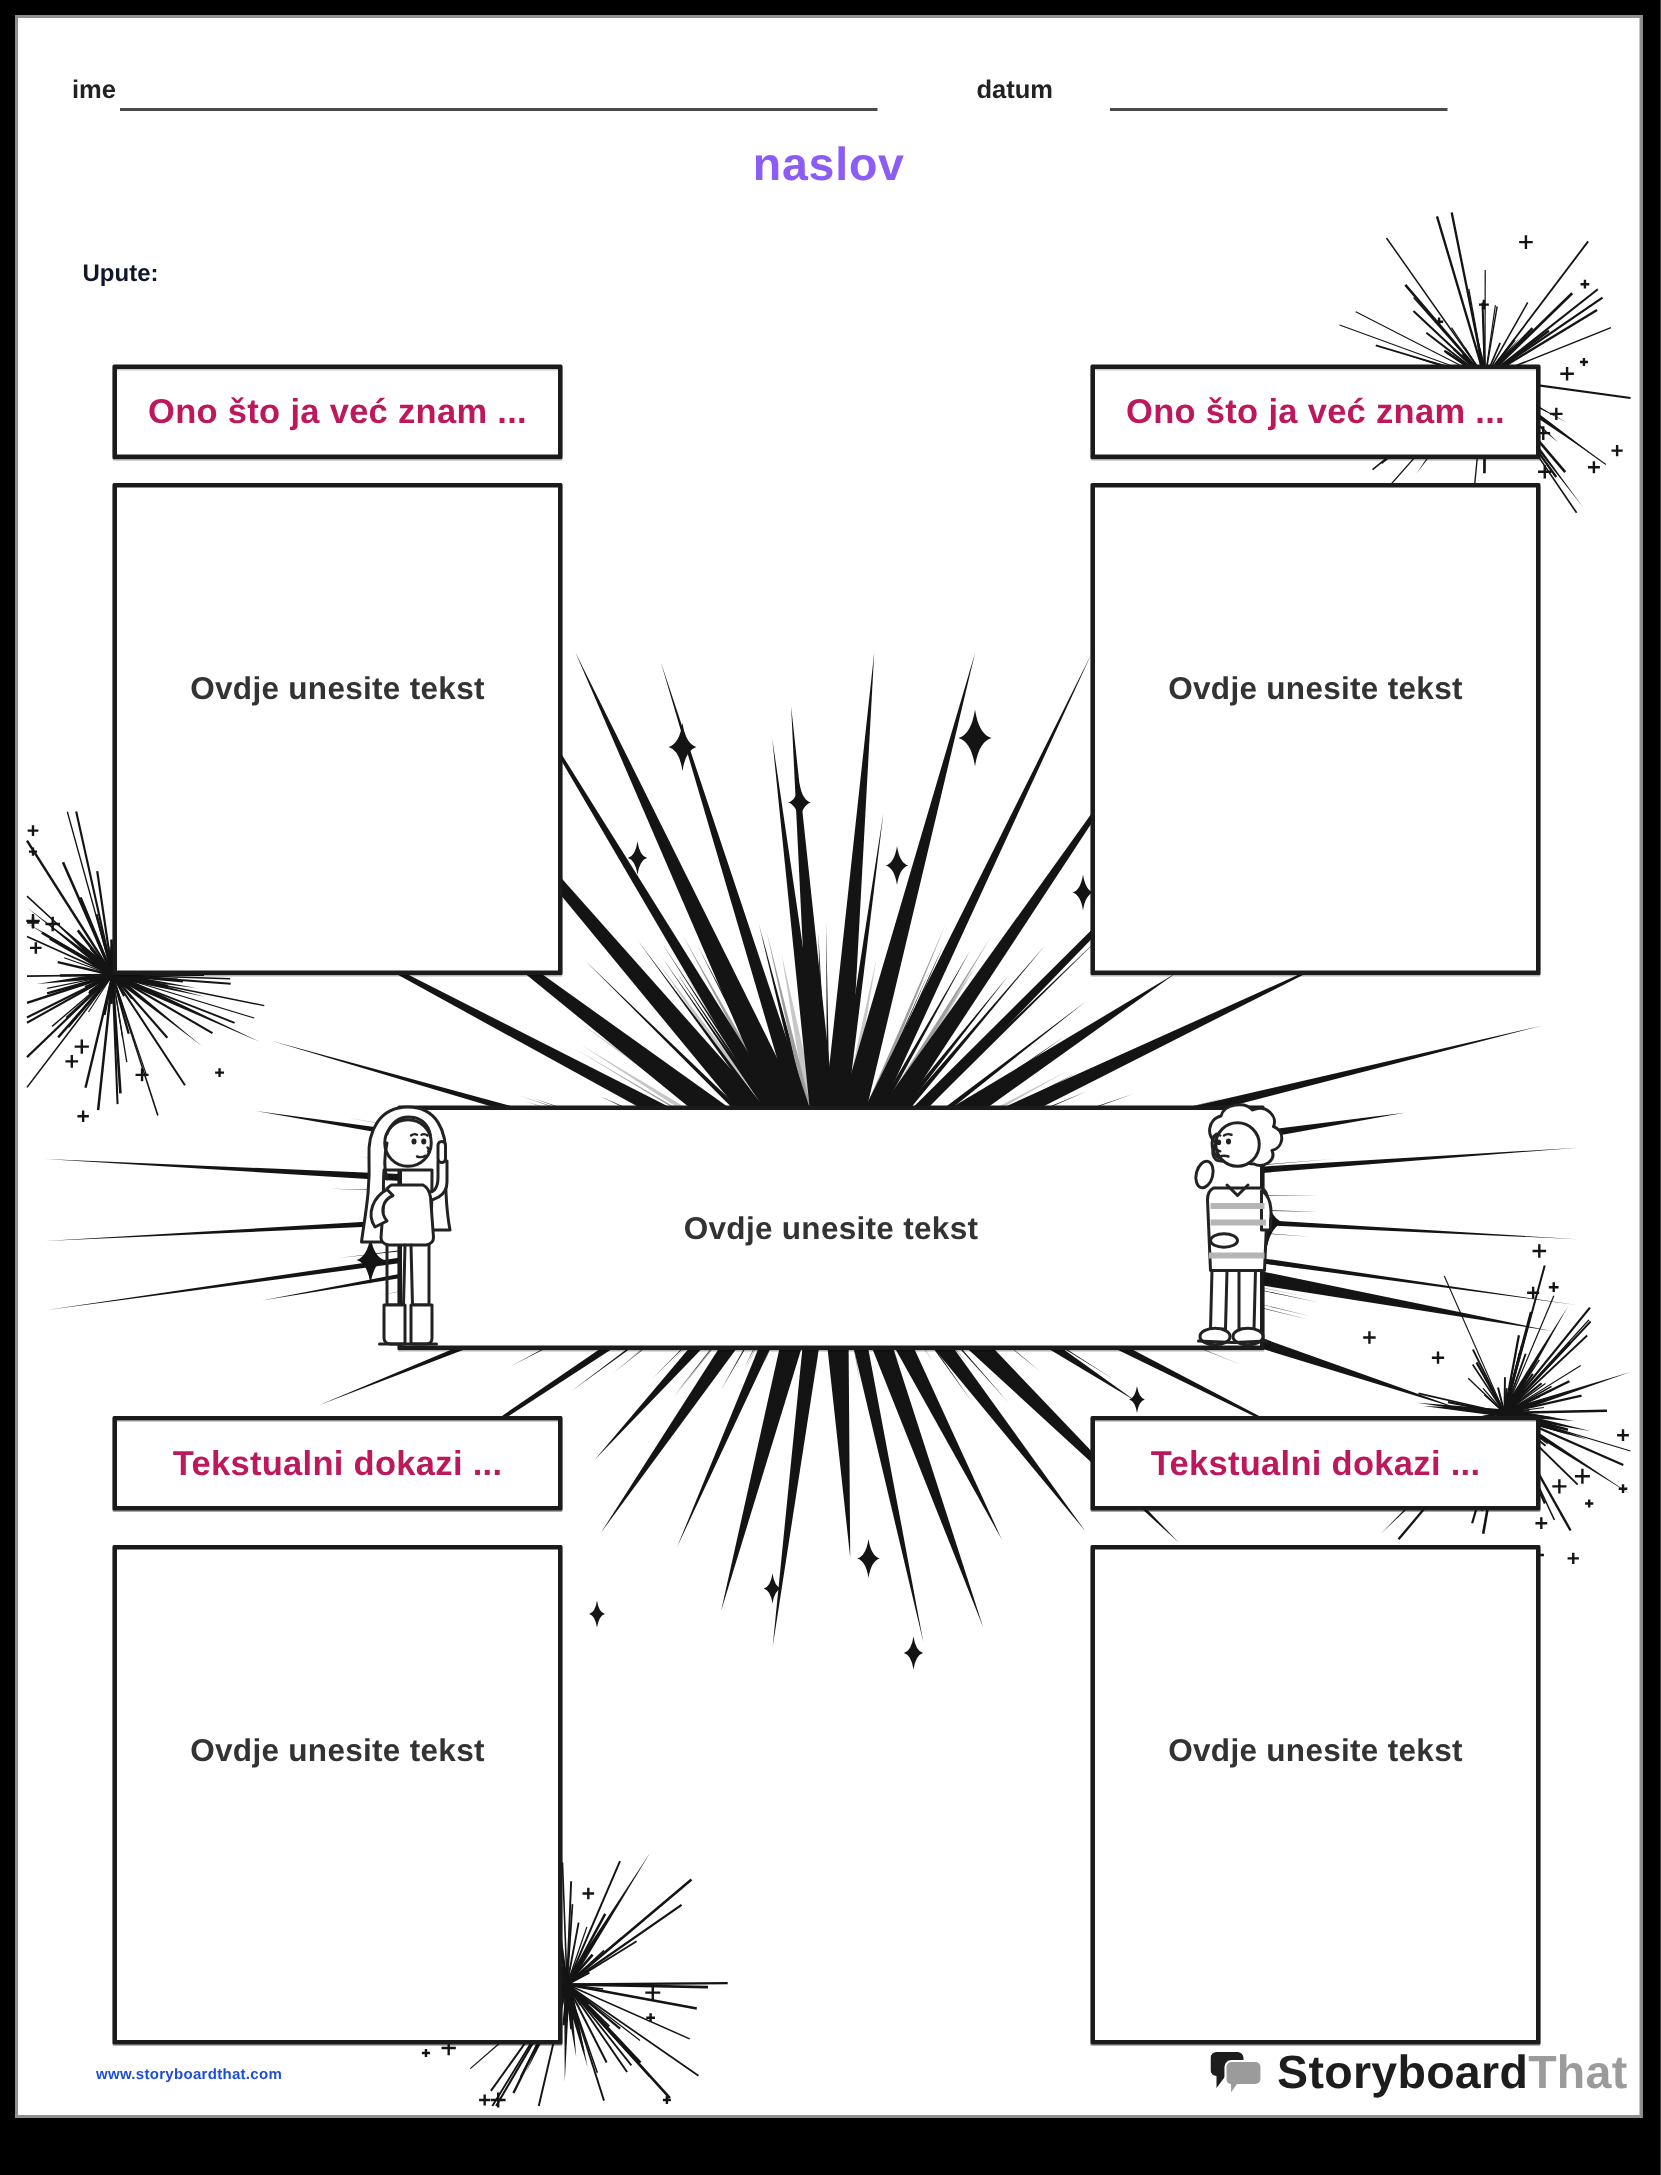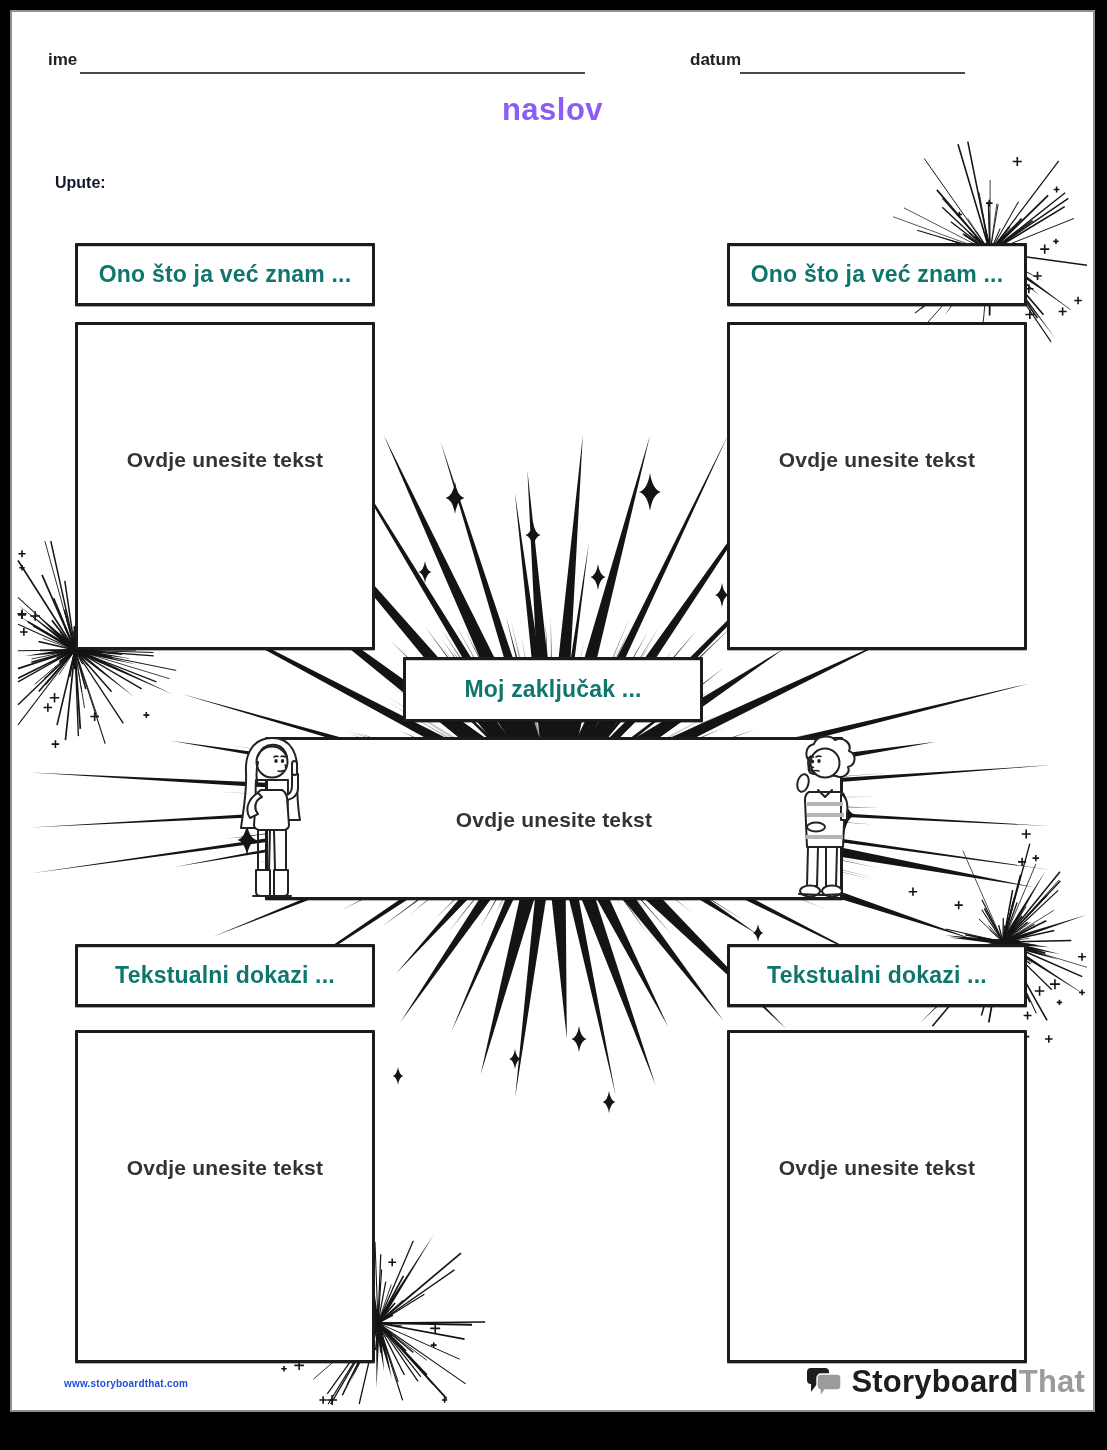--- a/index.html
+++ b/index.html
@@ -18,21 +18,21 @@
 
   .abs{position:absolute;}
   .field-label{font-weight:bold;font-size:17px;color:#222;letter-spacing:0px;}
   .write-line{border-bottom:2px solid #4a4a4a;height:20px;}
   .title{width:100%;text-align:center;font-size:31px;font-weight:bold;color:#8b5cf6;letter-spacing:0.5px;}
   .instructions{font-weight:bold;font-size:16px;color:#0f172a;}
 
   .hdr-box{
     box-sizing:border-box;background:#fff;border:3px solid var(--ink);
     display:flex;align-items:center;justify-content:center;
-    font-size:23px;font-weight:bold;color:#0f766e;letter-spacing:0.2px;
+    font-size:23px;font-weight:bold;color:#be185d;letter-spacing:0.2px;
     border-radius:1px;
     box-shadow:0 1px 0 rgba(0,0,0,0.35), inset 0 1px 0 rgba(0,0,0,0.2);
   }
   .content-box{
     box-sizing:border-box;background:#fff;border:3px solid var(--ink);
     display:flex;align-items:flex-start;justify-content:center;
     border-radius:1px;
     box-shadow:0 1px 0 rgba(0,0,0,0.3);
   }
   .placeholder-text{
@@ -646,43 +646,40 @@
           <path d="M376.34846973966495,1250.3246576592855 L384.0731047446622,1250.3246576592855 M380.2107872421636,1246.462340156787 L380.2107872421636,1254.1869751617842" stroke="#141414" stroke-width="1.6" fill="none"></path>
           <path d="M418.2143403672592,1316.4163470885278 L428.1551165961639,1316.4163470885278 M423.18472848171155,1311.4459589740754 L423.18472848171155,1321.3867352029802" stroke="#141414" stroke-width="1.6" fill="none"></path>
           <path d="M429.92560433852344,1388 L435.24527537333637,1388 M432.5854398559299,1385.3401644825935 L432.5854398559299,1390.6598355174065" stroke="#141414" stroke-width="1.6" fill="none"></path>
           <path d="M418.82355676170096,1333.152127313608 L424.6586421238969,1333.152127313608 M421.74109944279894,1330.23458463251 L421.74109944279894,1336.069669994706" stroke="#141414" stroke-width="1.6" fill="none"></path>
           <path d="M303.0297348996299,1261.730532736449 L312.74889807902747,1261.730532736449 M307.8893164893287,1256.8709511467503 L307.8893164893287,1266.5901143261478" stroke="#141414" stroke-width="1.6" fill="none"></path>
           <path d="M282.36584246493186,1353.3419112439974 L291.8908709321102,1353.3419112439974 M287.12835669852103,1348.5793970104082 L287.12835669852103,1358.1044254775866" stroke="#141414" stroke-width="1.6" fill="none"></path>
         </svg>
 
       <div class="abs field-label" style="left:36px;top:38px;">ime</div>
       <div class="abs write-line" style="left:68px;top:40px;width:505px;"></div>
-      <div class="abs field-label" style="left:678px;top:38px;">datum</div>
+      <div class="abs field-label" style="left:639px;top:38px;">datum</div>
       <div class="abs write-line" style="left:728px;top:40px;width:225px;"></div>
 
       <div class="abs title" style="left:0;top:80px;">naslov</div>
       <div class="abs instructions" style="left:43px;top:162px;">Upute:</div>
 
       <div class="abs hdr-box" style="left:63px;top:231px;width:300px;height:63px;">
         <span>Ono što ja već znam ...</span>
       </div>
       <div class="abs content-box" style="left:63px;top:310px;width:300px;height:328px;">
         <span class="placeholder-text">Ovdje unesite tekst</span>
       </div>
 
       <div class="abs hdr-box" style="left:715px;top:231px;width:300px;height:63px;">
         <span>Ono što ja već znam ...</span>
       </div>
       <div class="abs content-box" style="left:715px;top:310px;width:300px;height:328px;">
         <span class="placeholder-text">Ovdje unesite tekst</span>
       </div>
 
-      <div class="abs hdr-box" style="left:391px;top:645px;width:300px;height:65px;">
-        <span>Moj zaključak ...</span>
-      </div>
       <div class="abs content-box banner" style="left:253px;top:725px;width:578px;height:163px;">
         <span class="placeholder-text" style="margin-top:68px;">Ovdje unesite tekst</span>
       </div>
 
       <svg class="character" style="left:219px;top:720px;" width="82" height="172" viewBox="0 0 82 172" aria-hidden="true">
         <g stroke="#222" stroke-width="2" fill="#fff" stroke-linejoin="round" stroke-linecap="round">
           <path d="M41,6 C22,6 14,22 15,40 C16,62 12,80 10,96 L27,96 C25,78 24,62 25,48 L57,48 C57,62 57,74 56,88 L69,88 C66,72 66,56 66,40 C67,22 60,6 41,6 Z"></path>
           <circle cx="41" cy="30" r="15.5"></circle>
           <path d="M27,24 Q32,11 45,13 Q54,15 56,25" fill="none"></path>
           <path d="M27,30 Q24,44 27,54" fill="none"></path>

